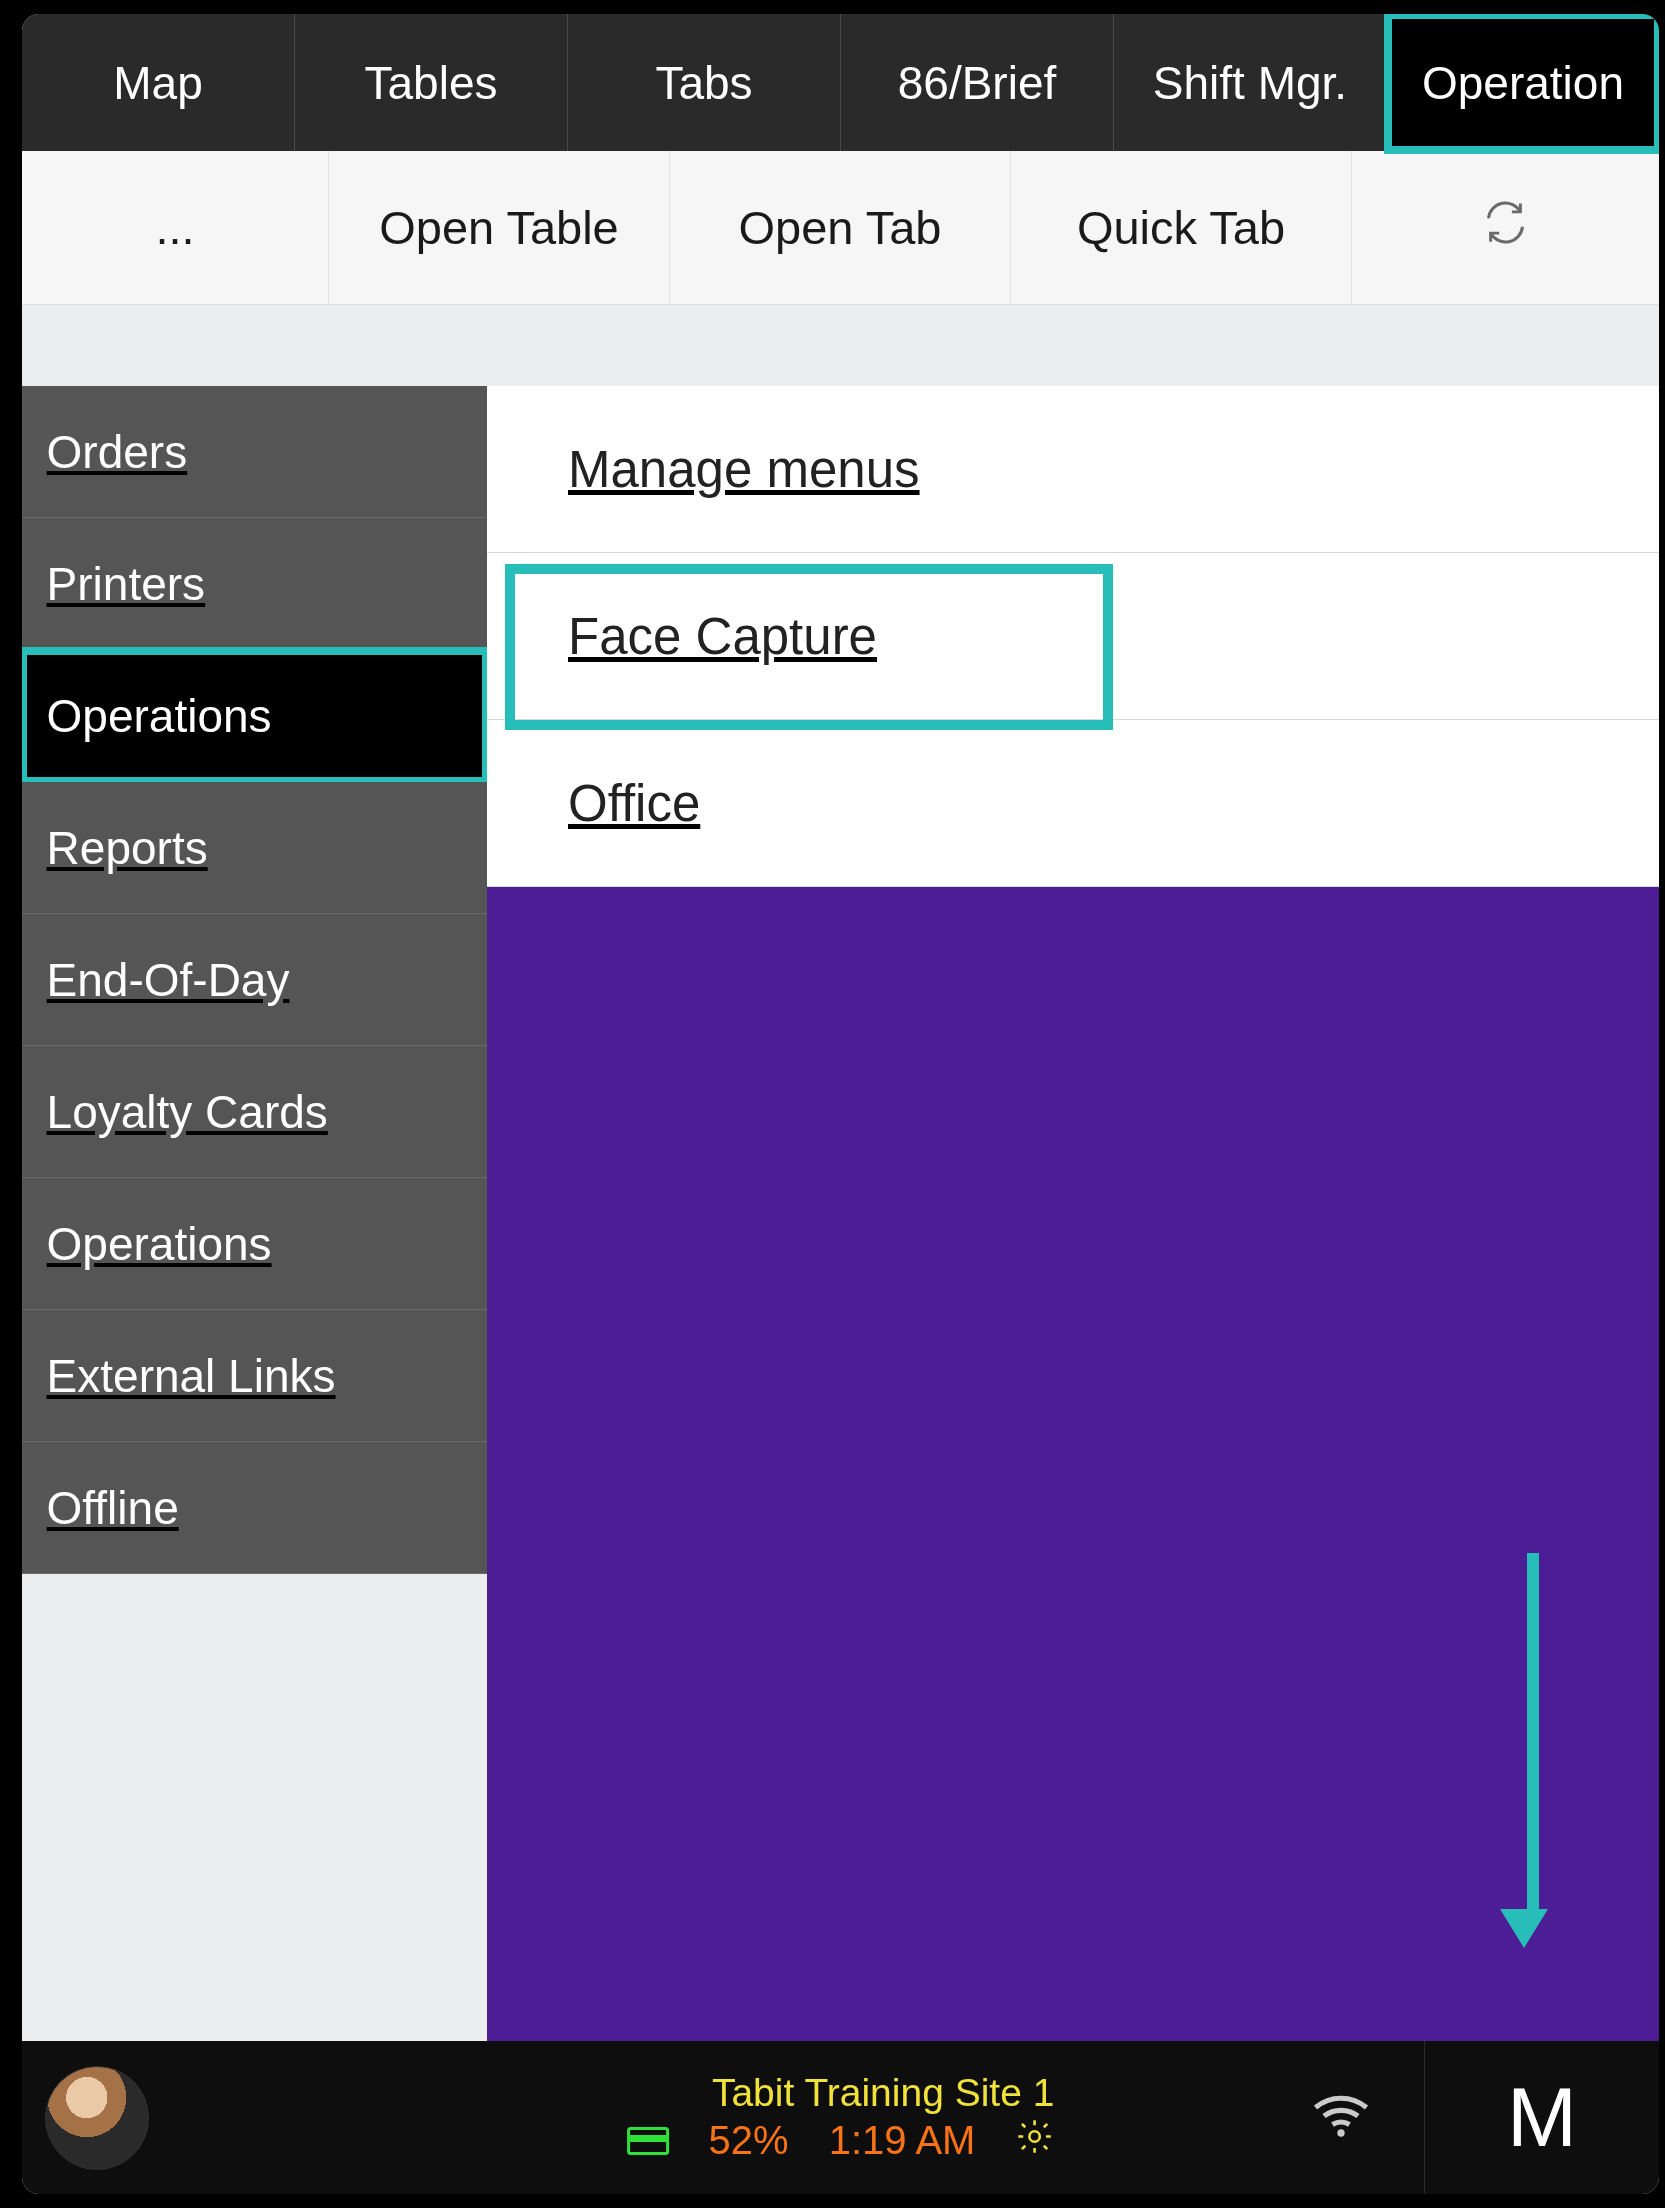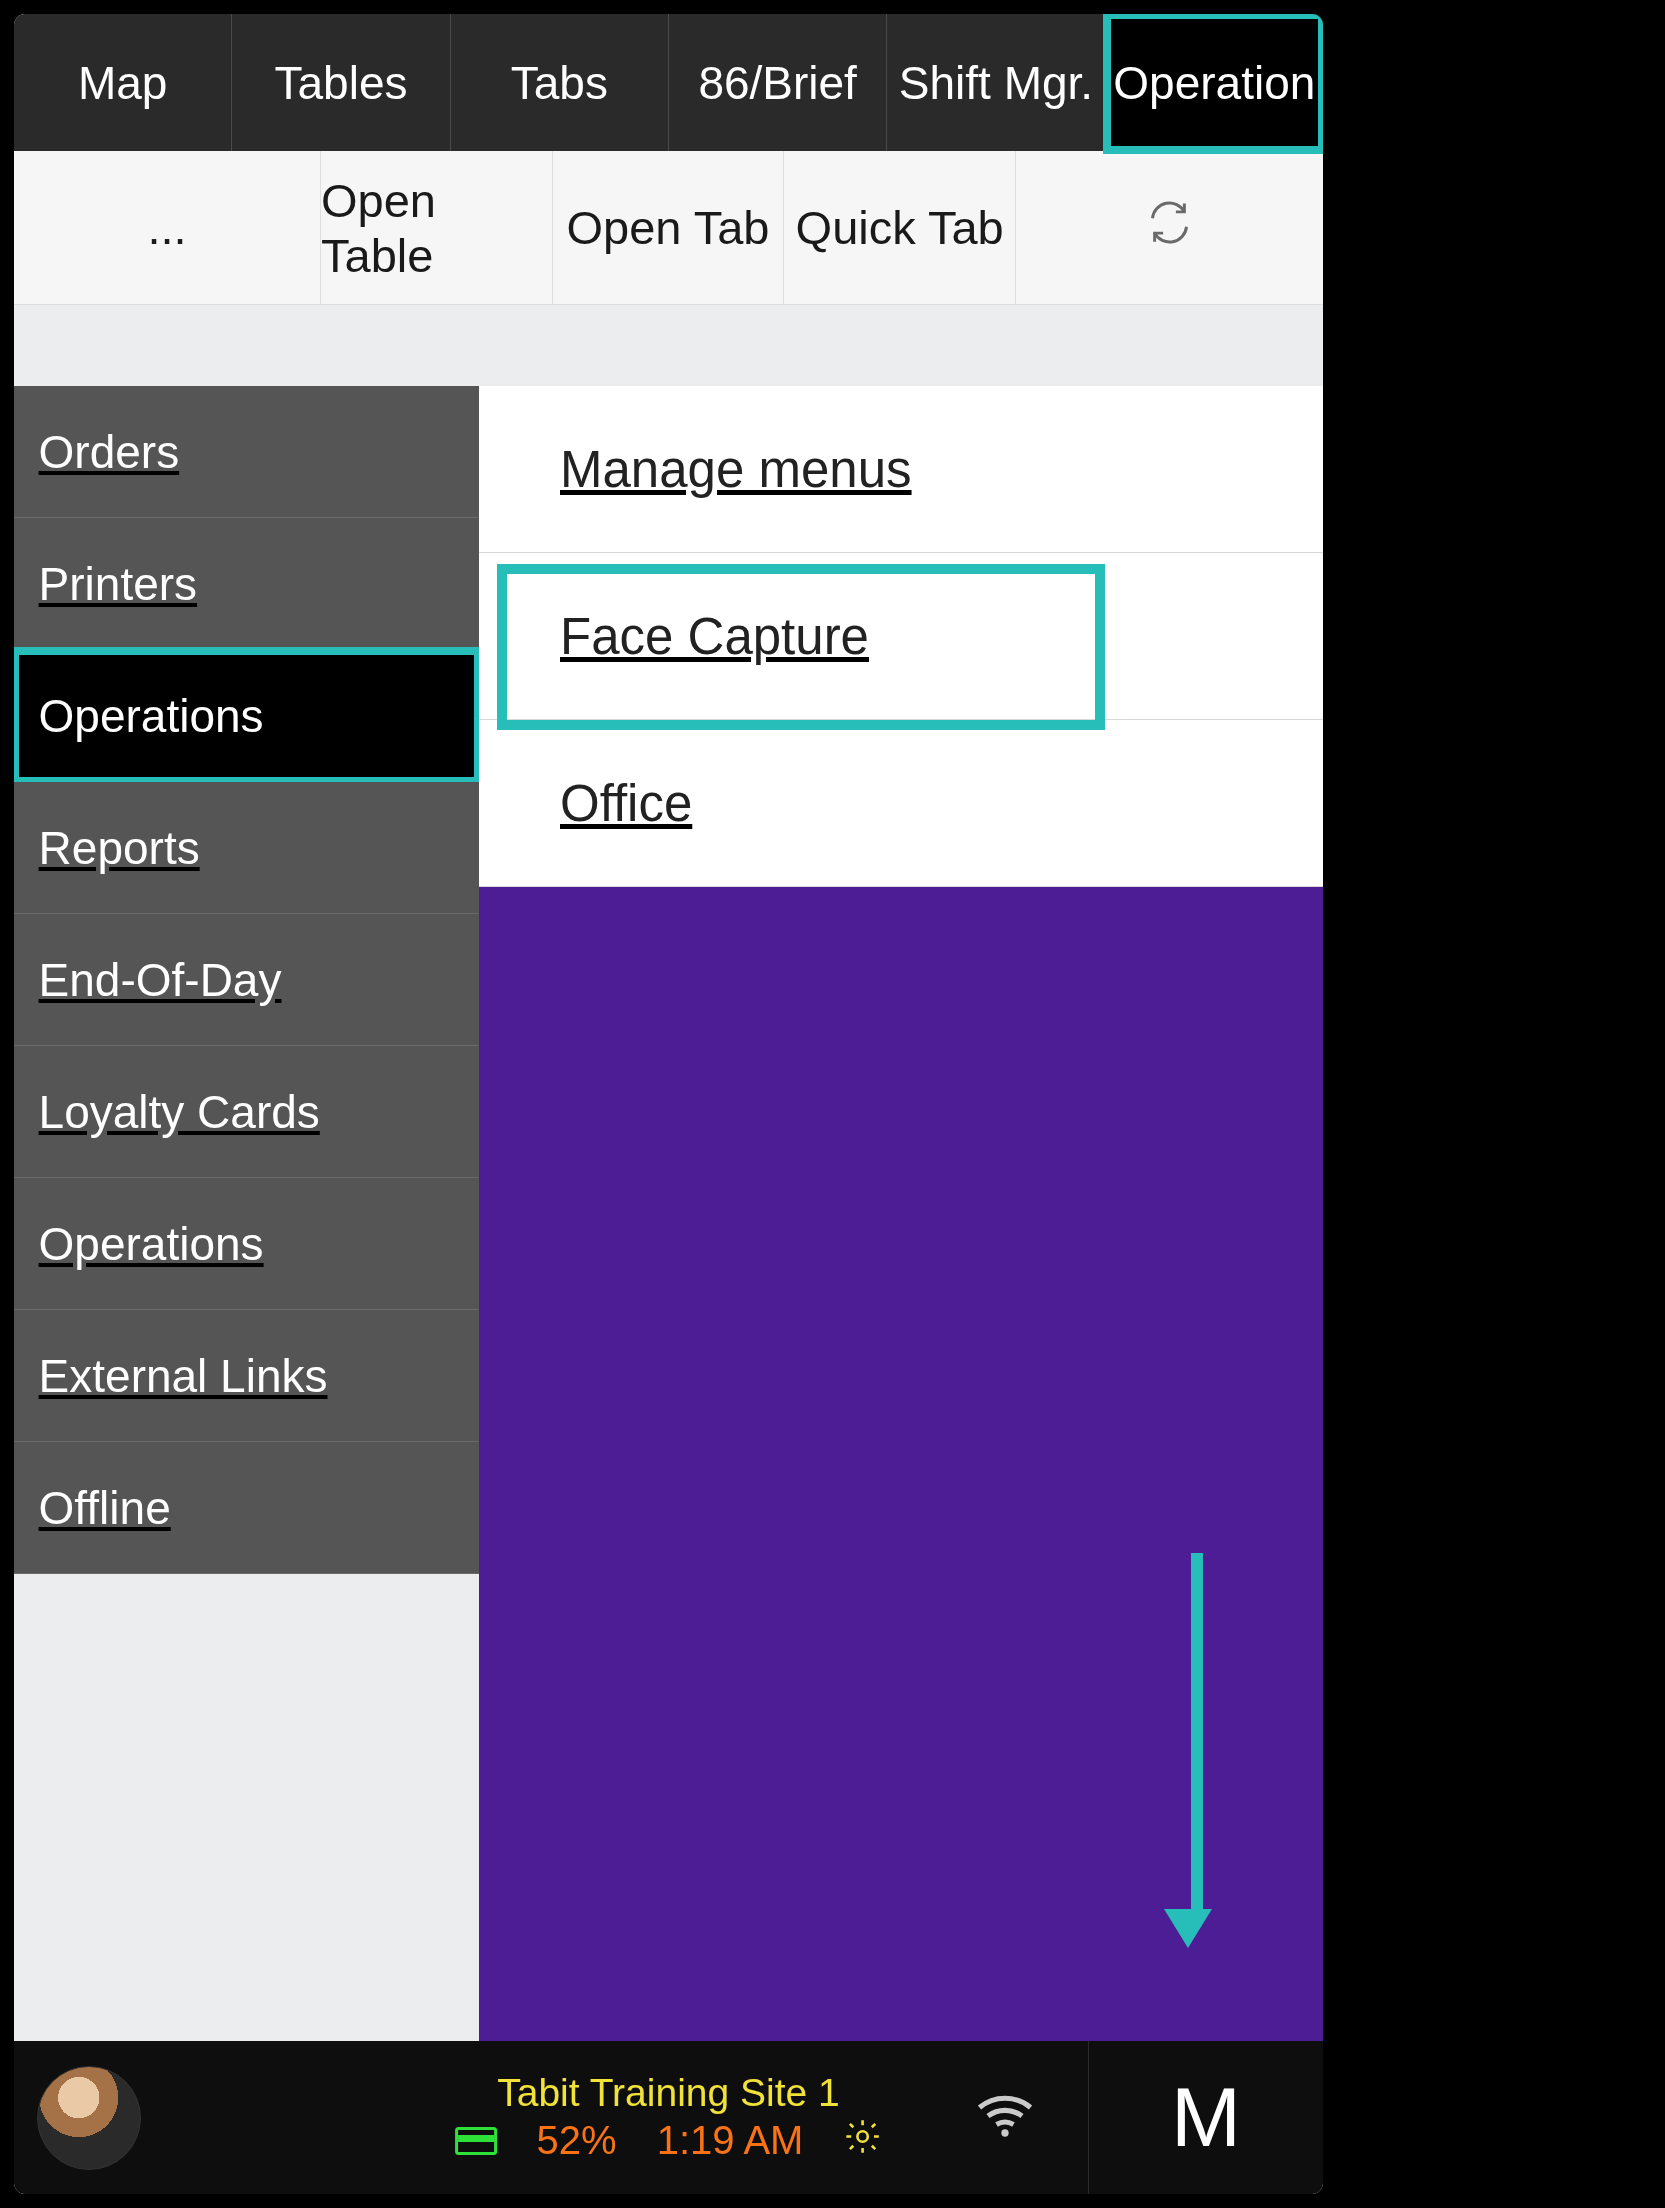--- a/index.html
+++ b/index.html
@@ -6,24 +6,24 @@
   html, body {
     width: 1665px;
     height: 2209px;
     font-family: "Helvetica Neue", Helvetica, Arial, sans-serif;
     background: #000;
     overflow: hidden;
     font-weight: 300;
   }
   .device {
     position: absolute;
-    left: 14px; top: 14px;
-    width: 1309px; height: 2180px;
+    left: 22px; top: 14px;
+    width: 1637px; height: 2180px;
     background: #ecedef;
-    border-radius: 11px;
+    border-radius: 17px;
     overflow: hidden;
     display: flex;
     flex-direction: column;
   }
 
   
   .topnav {
     display: flex;
     height: 137px;
     background: #2a2a2a;
@@ -179,21 +179,21 @@
     margin-left: 23px;
     background: radial-gradient(circle at 40% 30%, #e9c9a6 0 22%, #a57147 22% 42%, #2a2a2a 42% 100%);
     border: 1.8px solid #333;
   }
   .statusbar .center {
     position: absolute;
     left: 50%;
     transform: translateX(-50%);
     display: flex;
     flex-direction: column;
-    align-items: center;
+    align-items: flex-end;
     gap: 2px;
   }
   .statusbar .site {
     color: #f1e23a;
     font-size: 39px;
     font-weight: 400;
   }
   .statusbar .metrics {
     display: flex;
     align-items: center;

